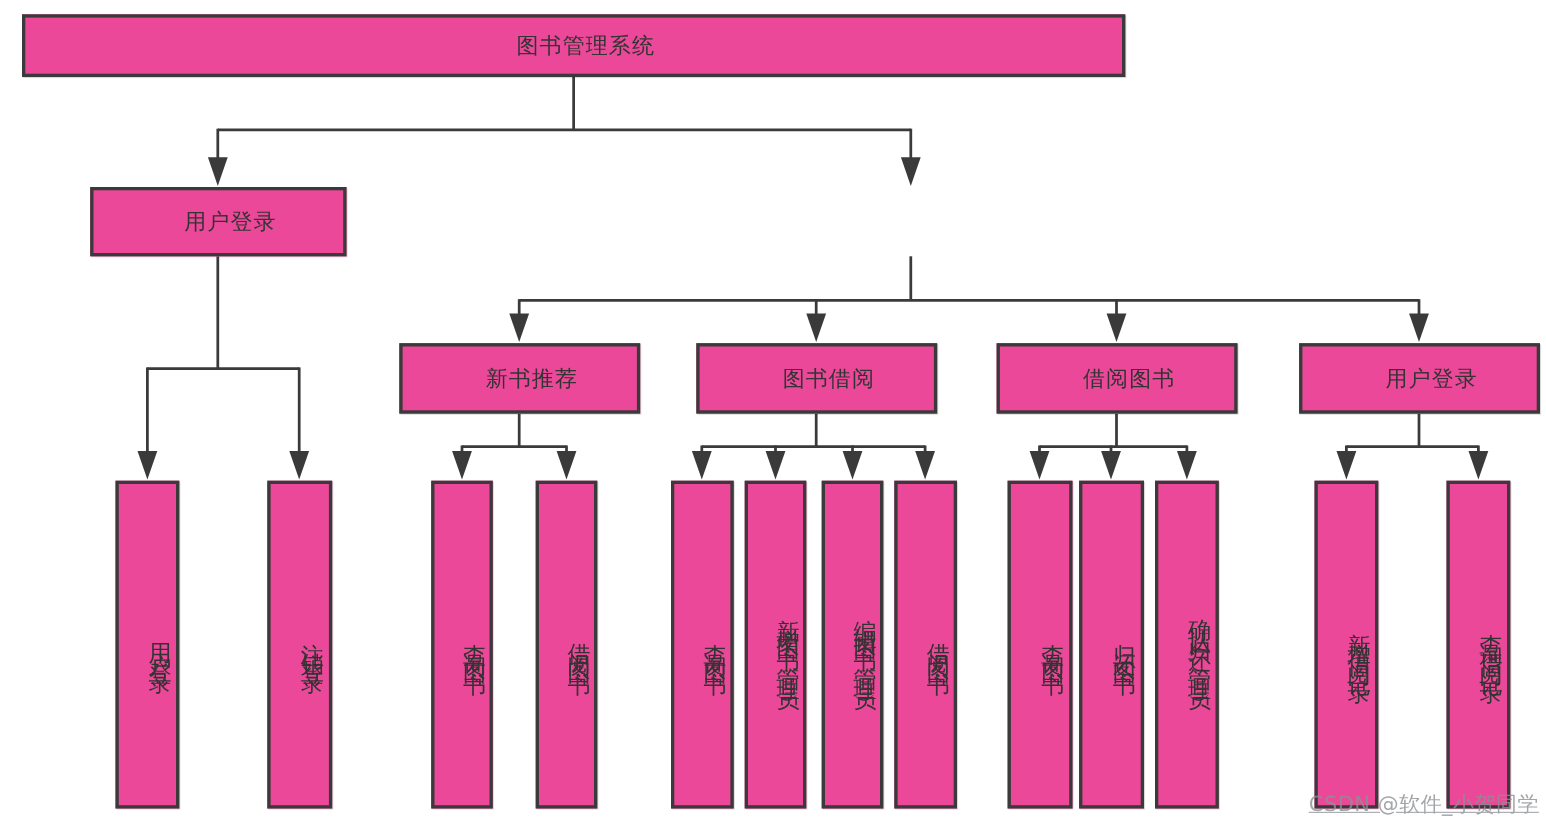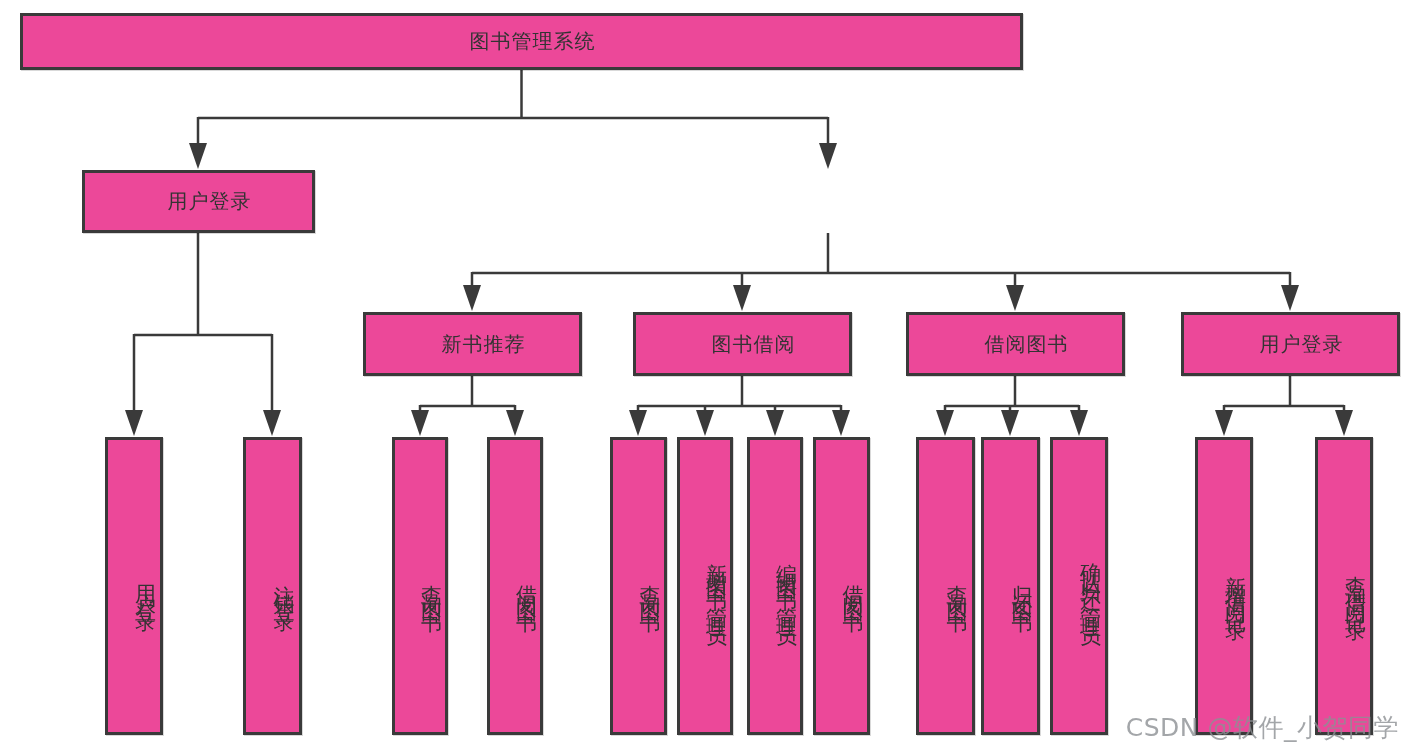--- a/index.html
+++ b/index.html
@@ -39,25 +39,26 @@
     text-orientation: mixed;
     font-size: 21px;
     line-height: 1;
     letter-spacing: 9px;
     white-space: nowrap;
   }
   .watermark {
     position: absolute;
     right: 6px;
     bottom: 3px;
-    font-size: 25px;
+    font-size: 19px;
     color: #8d9094;
     opacity: 0.8;
     z-index: 10;
     letter-spacing: 0.5px;
+    text-decoration: underline;
   }
   svg line, svg polyline { stroke: #3a3a3a; stroke-width: 2.5; fill: none; }
   svg polygon { fill: #3a3a3a; stroke: none; }
 </style>
 </head>
 <body>
 
 <div class="stage">
 
   <svg class="connectors" viewBox="0 0 1405 747" xmlns="http://www.w3.org/2000/svg">

